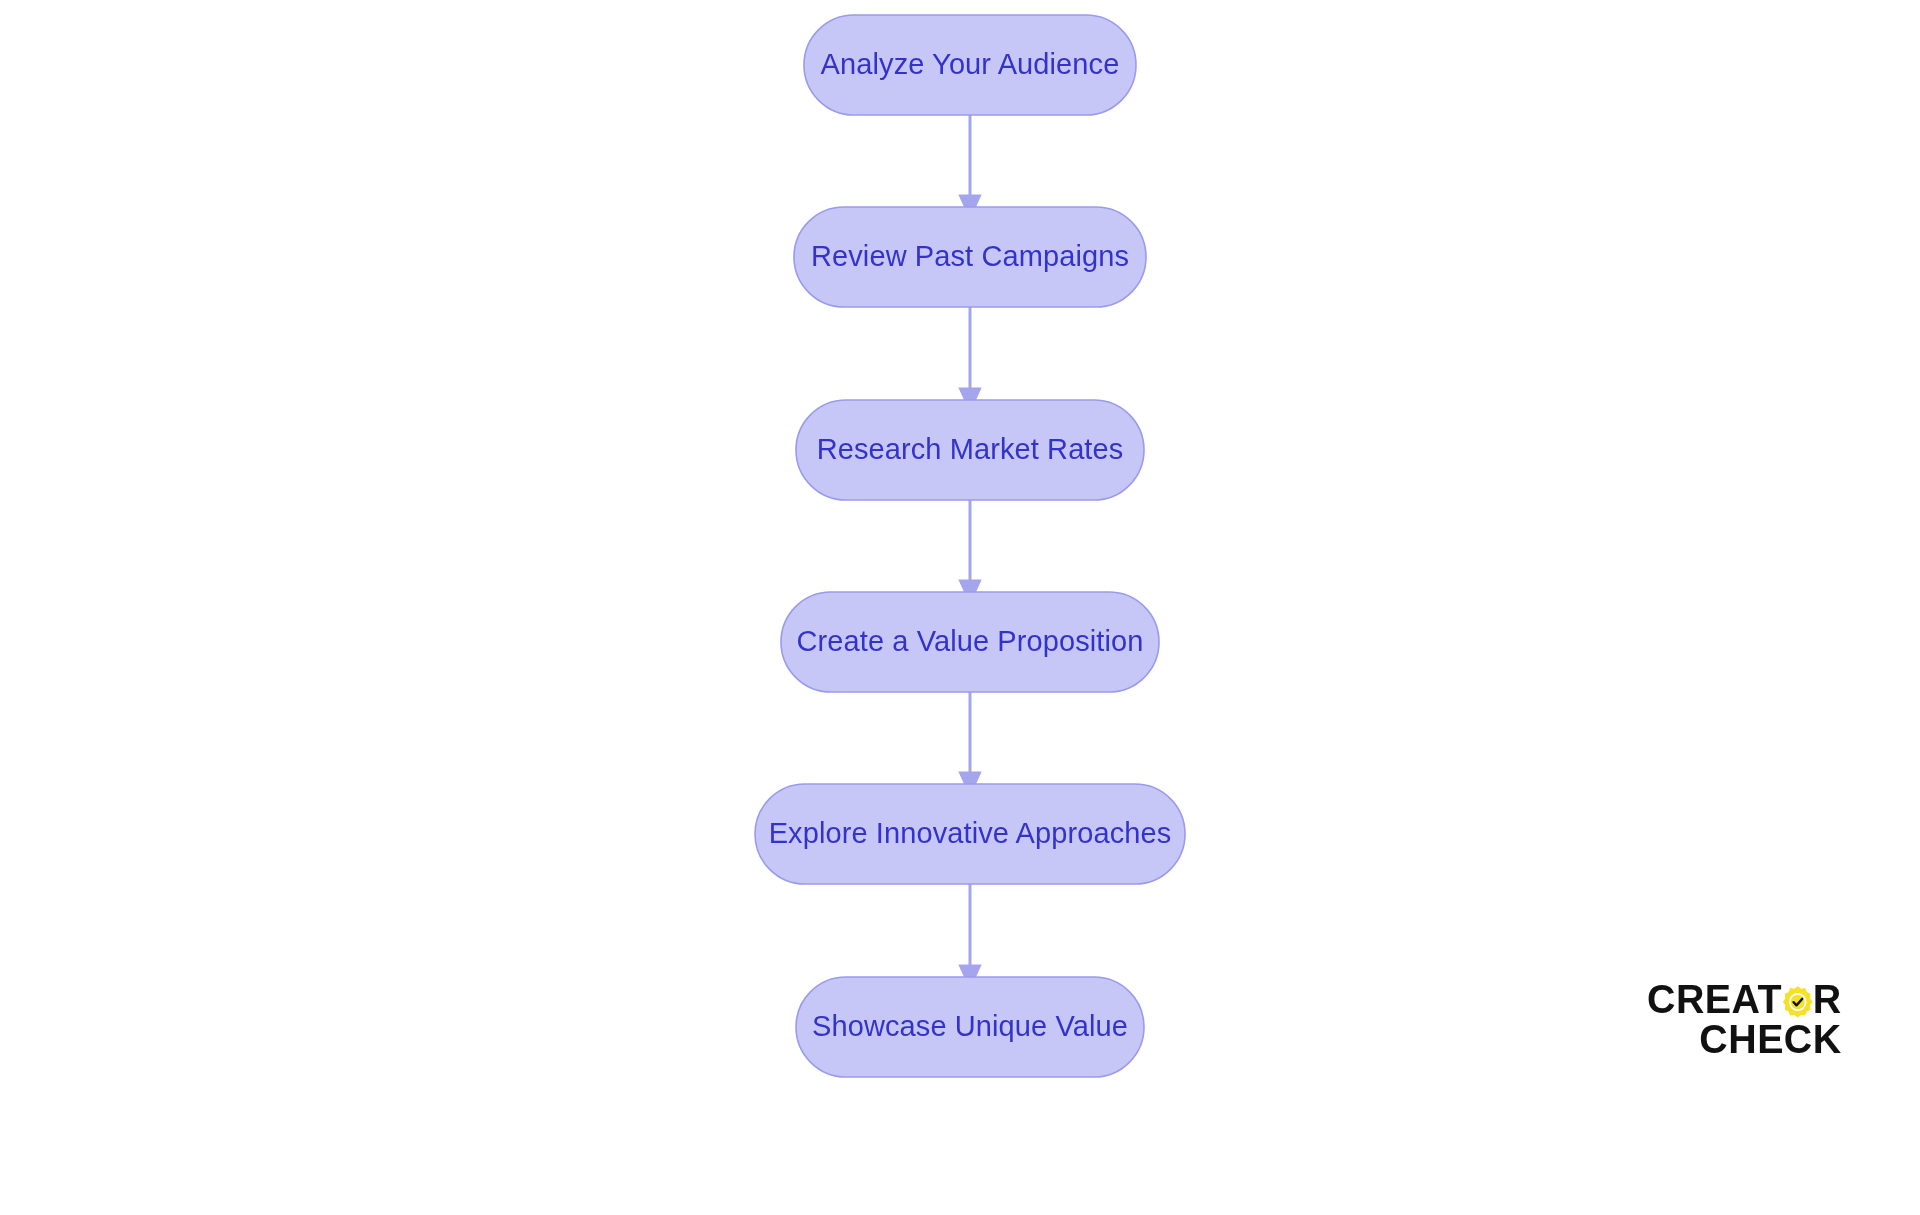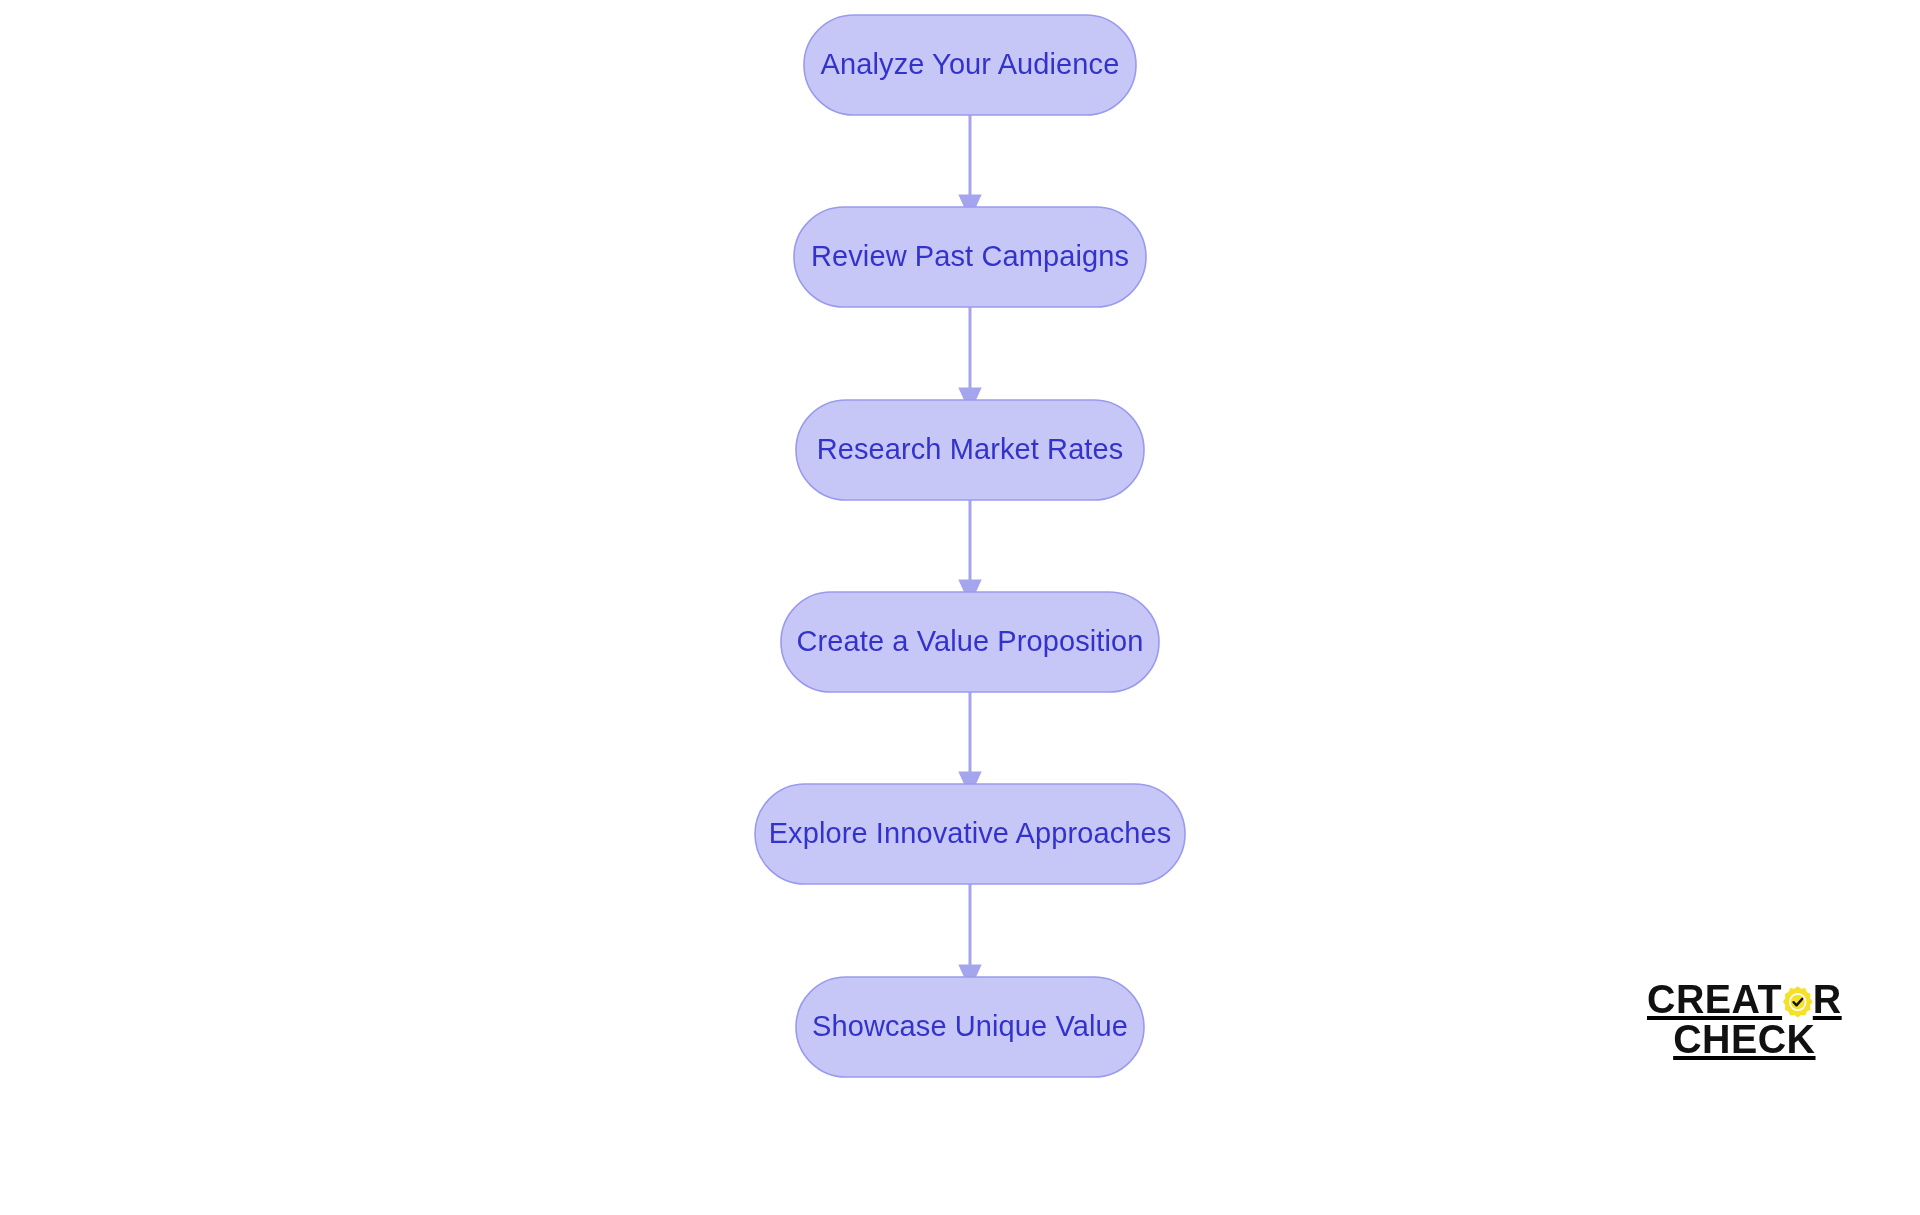--- a/index.html
+++ b/index.html
@@ -33,24 +33,23 @@
     font-weight: 400;
     letter-spacing: 0.1px;
     dominant-baseline: middle;
     text-anchor: middle;
   }
   
   #brand-logo {
     position: absolute;
     right: 70px;
     bottom: 28px;
-    text-align: center;
+    text-align: right;
     line-height: 0.94;
     user-select: none;
-    text-decoration: underline;
   }
   .brand-line {
     font-family: "Liberation Sans", sans-serif;
     font-weight: 700;
     font-size: 41px;
     letter-spacing: 0.5px;
     color: #111111;
     white-space: nowrap;
     display: block;
     transform: scaleX(0.96);

